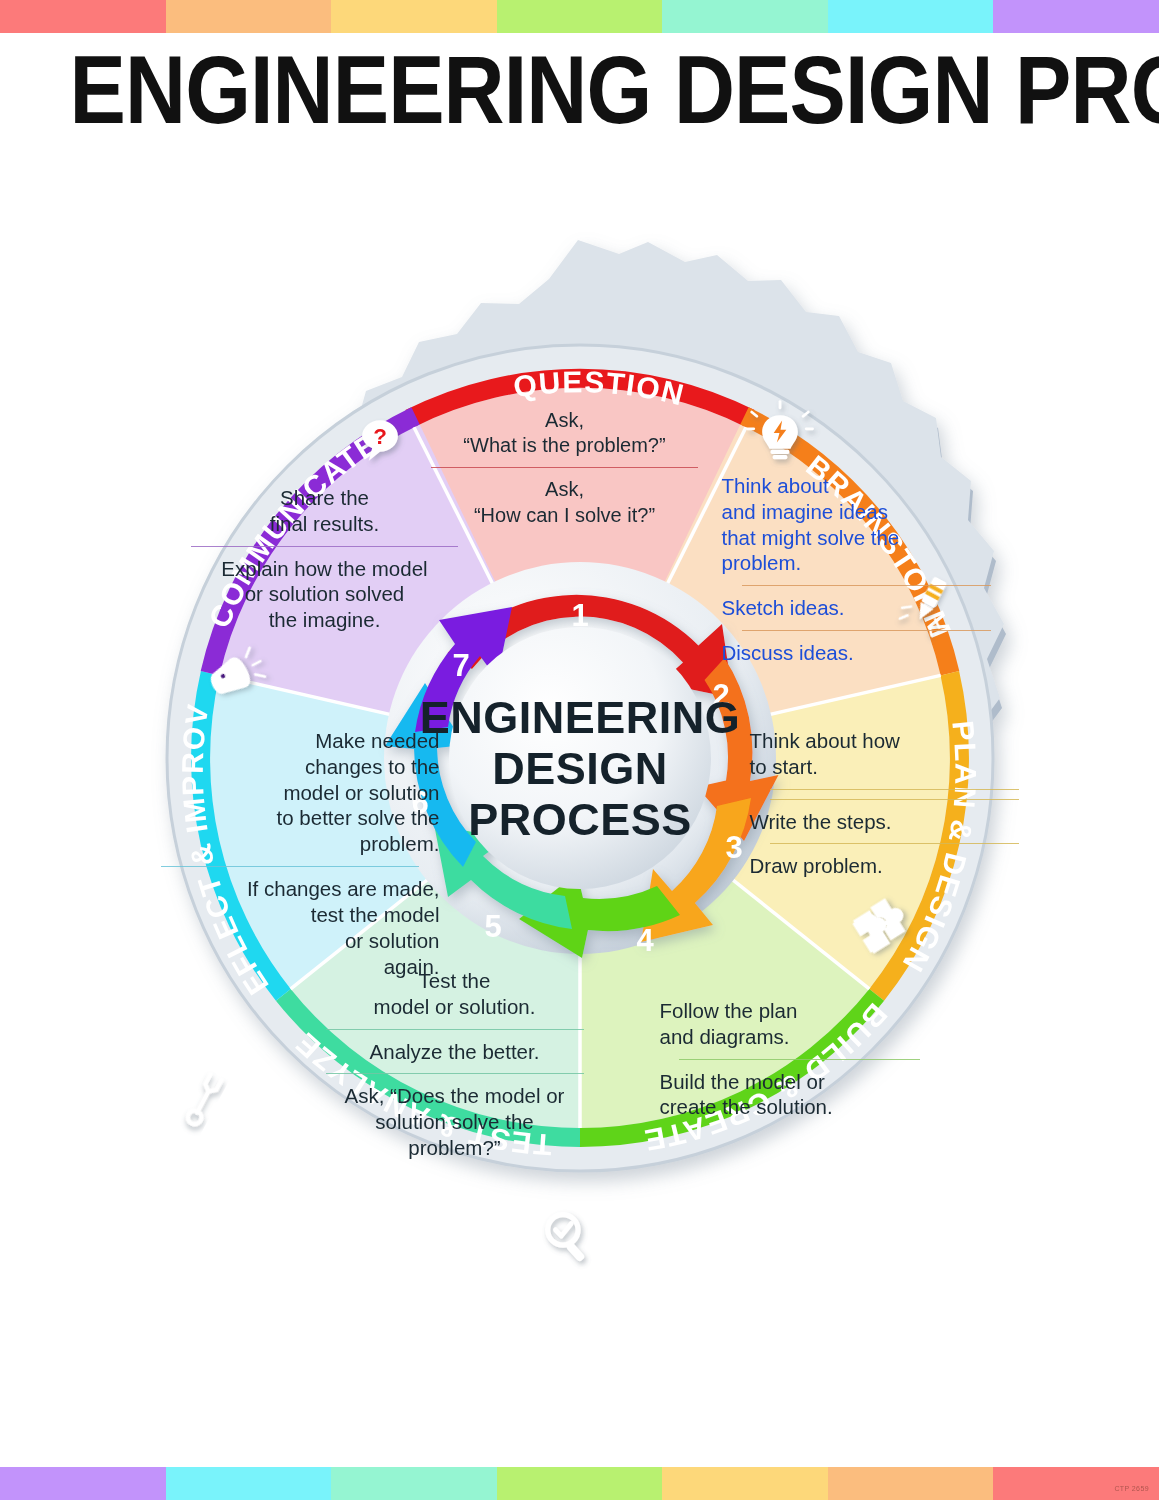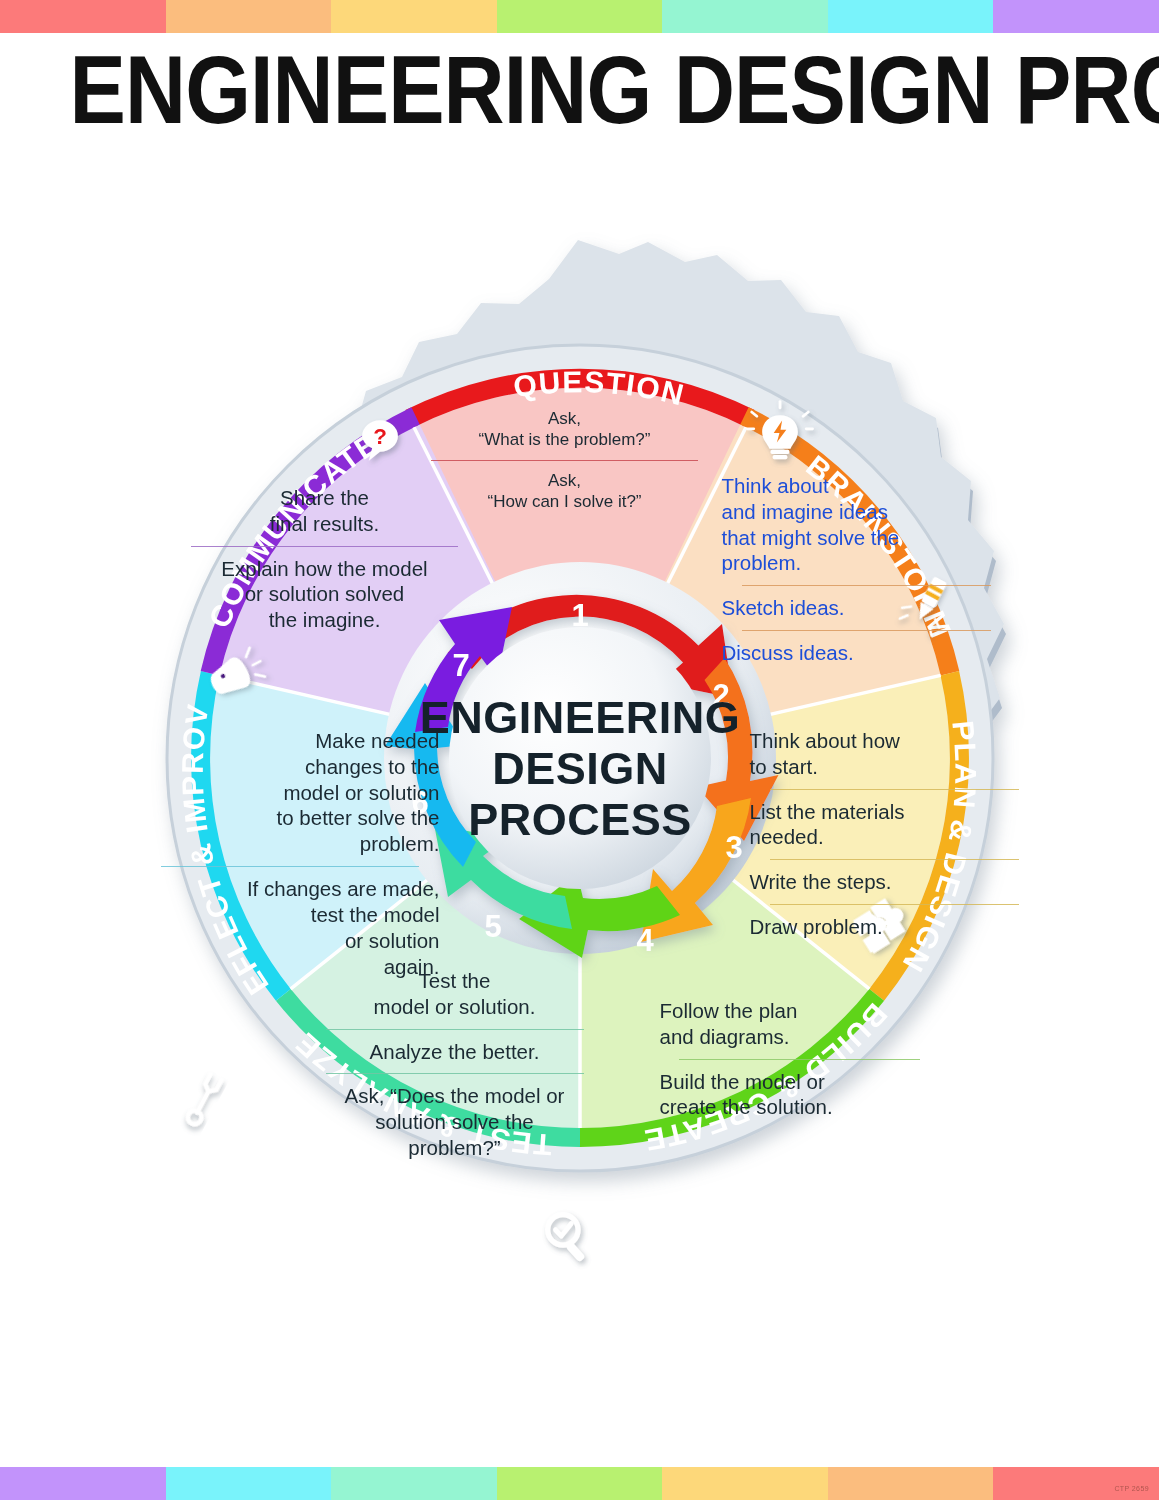--- a/index.html
+++ b/index.html
@@ -354,43 +354,41 @@
     <g></g>
     <g></g>
     <g></g>
     <g></g>
     <g></g>
     <g></g>
     <g></g>
   </svg>
 
   <div id="text-overlay">
-      <div style="position: absolute; left: 360px; top: 180px; width: 310px; text-align: center; color: rgb(27, 42, 51); font-size: 17px; line-height: 1.26;">
+      <div style="position: absolute; left: 360px; top: 180px; width: 310px; text-align: center; color: rgb(27, 42, 51); font-size: 20px; line-height: 1.26;">
         <div style="white-space: pre-line;">Ask,
 “What is the problem?”</div>
         <div style="height: 1px; background: rgb(201, 74, 82); opacity: 0.85; margin: 9px auto; width: 86%;"></div>
         <div style="white-space: pre-line;">Ask,
 “How can I solve it?”</div>
       </div>
       <div style="position: absolute; left: 672px; top: 245px; width: 290px; text-align: left; color: #1d4ed8; font-size: 20.5px; line-height: 1.26;">
         <div style="white-space: pre-line;">Think about
 and imagine ideas
 that might solve the
 problem.</div>
         <div style="height: 1px; background: rgb(217, 154, 94); opacity: 0.85; margin: 9px auto; width: 86%;"></div>
         <div style="white-space: pre-line;">Sketch ideas.</div>
         <div style="height: 1px; background: rgb(217, 154, 94); opacity: 0.85; margin: 9px auto; width: 86%;"></div>
         <div style="white-space: pre-line;">Discuss ideas.</div>
       </div>
       <div style="position: absolute; left: 700px; top: 500px; width: 290px; text-align: left; color: rgb(27, 42, 51); font-size: 20.5px; line-height: 1.26;">
         <div style="white-space: pre-line;">Think about how
 to start.</div>
         <div style="height: 1px; background: rgb(213, 185, 88); opacity: 0.85; margin: 9px auto; width: 86%;"></div>
-        <div style="white-space: pre-line;">List the materials
-needed.</div>
         <div style="height: 1px; background: rgb(213, 185, 88); opacity: 0.85; margin: 9px auto; width: 86%;"></div>
         <div style="white-space: pre-line;">Write the steps.</div>
         <div style="height: 1px; background: rgb(213, 185, 88); opacity: 0.85; margin: 9px auto; width: 86%;"></div>
         <div style="white-space: pre-line;">Draw problem.</div>
       </div>
       <div style="position: absolute; left: 610px; top: 770px; width: 280px; text-align: left; color: rgb(27, 42, 51); font-size: 20.5px; line-height: 1.26;">
         <div style="white-space: pre-line;">Follow the plan
 and diagrams.</div>
         <div style="height: 1px; background: rgb(142, 201, 106); opacity: 0.85; margin: 9px auto; width: 86%;"></div>
         <div style="white-space: pre-line;">Build the model or

